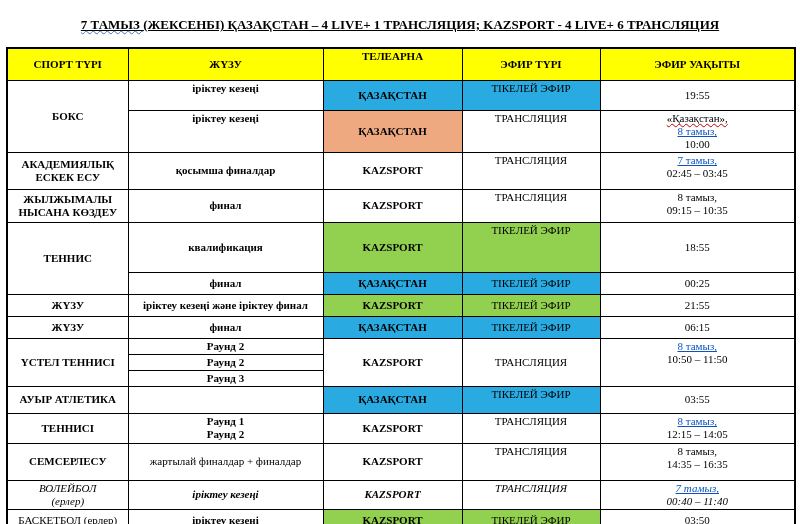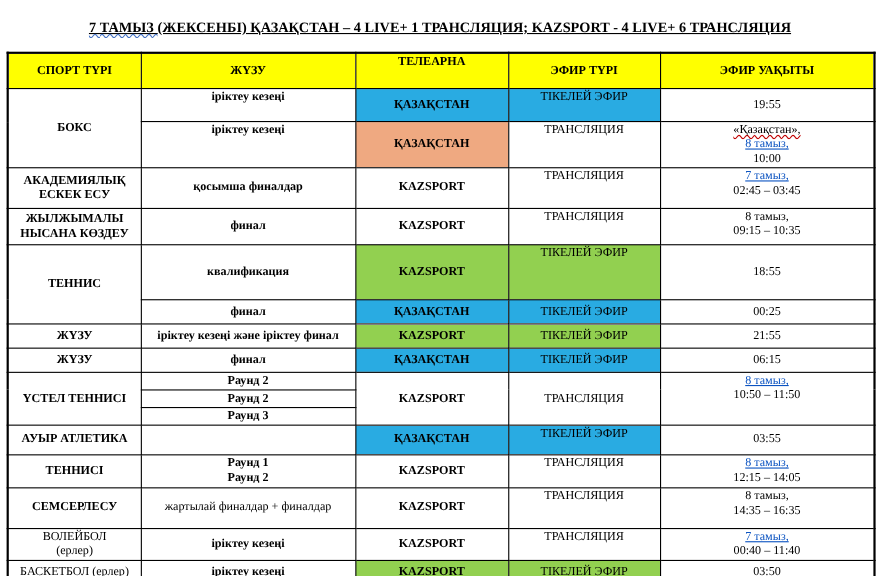--- a/index.html
+++ b/index.html
@@ -265,21 +265,21 @@
           <div class="line">KAZSPORT</div>
         </td>
         <td class="va-top">
           <div class="line">ТРАНСЛЯЦИЯ</div>
         </td>
         <td class="va-top">
           <div class="line">8 тамыз,</div>
           <div class="line">14:35 – 16:35</div>
         </td>
       </tr>
-      <tr style="height: 26px;">
+      <tr style="height: 26px; font-style: italic;">
         <td>
           <div class="line">ВОЛЕЙБОЛ</div>
           <div class="line">(ерлер)</div>
         </td>
         <td class="bold">
           <div class="line">іріктеу кезеңі</div>
         </td>
         <td class="bold">
           <div class="line">KAZSPORT</div>
         </td>

